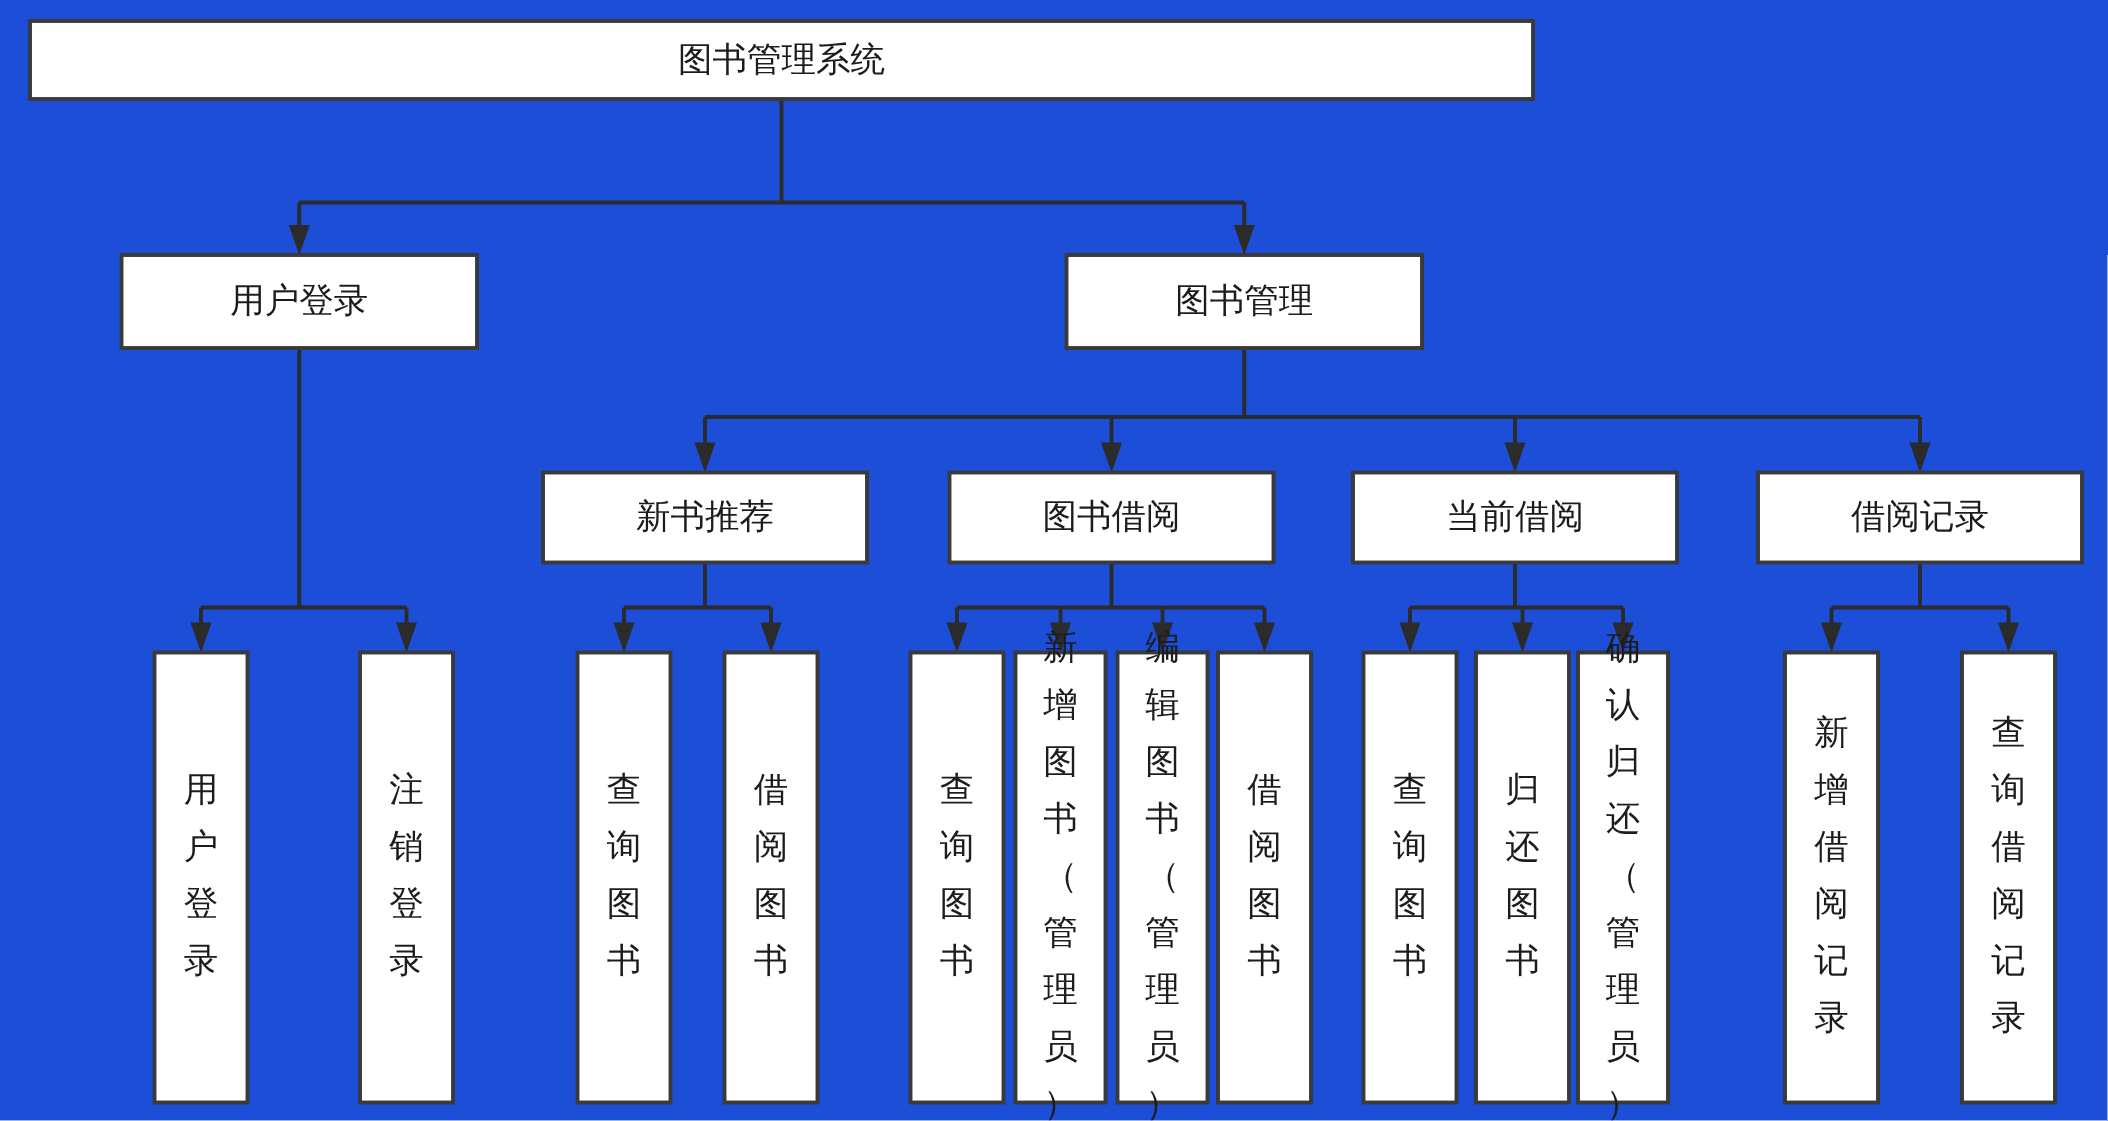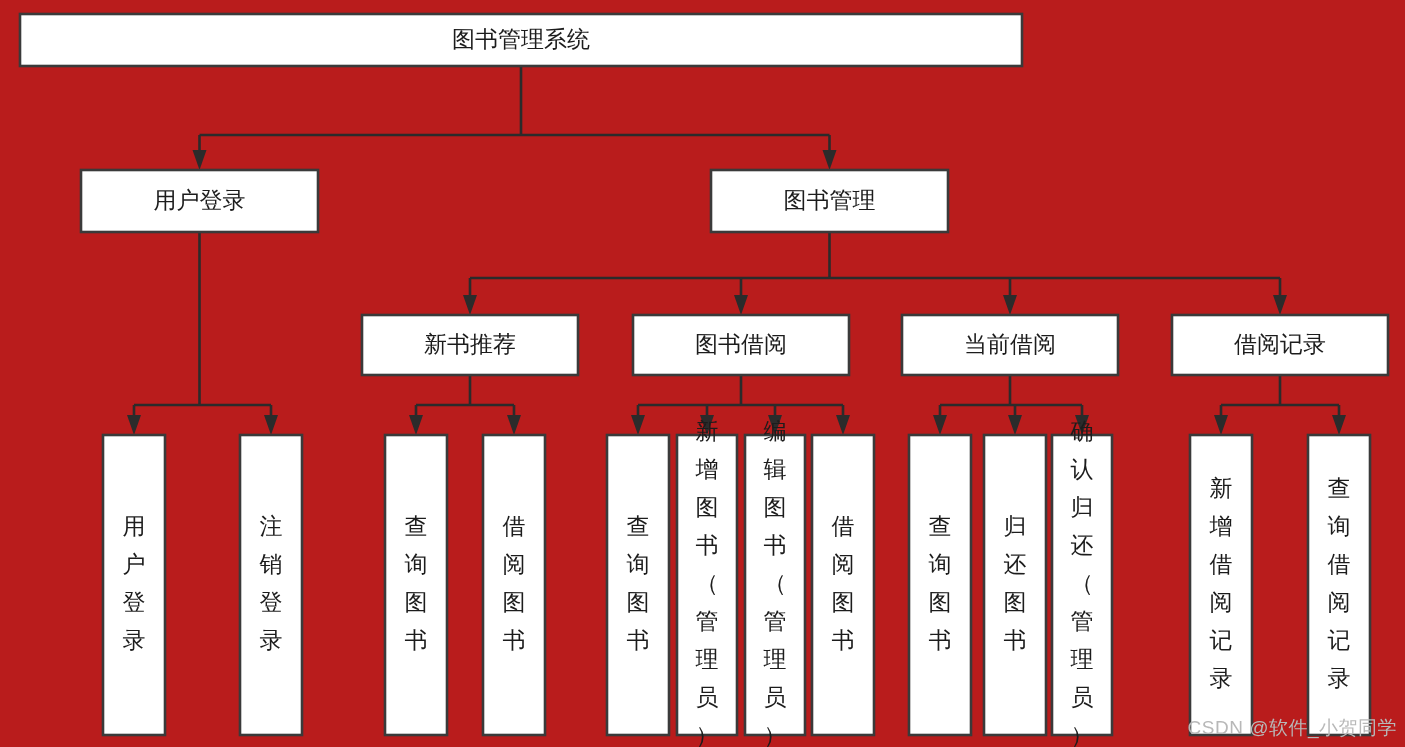--- a/index.html
+++ b/index.html
@@ -8,21 +8,21 @@
     padding: 0;
     background: #ffffff;
   }
   body {
     font-family: "Liberation Sans", "DejaVu Sans", sans-serif;
   }
   #diagram-root {
     position: relative;
     width: 1405px;
     height: 747px;
-    background: #b91c1c;
+    background: #1d4ed8;
     overflow: hidden;
   }
   svg.flow-canvas {
     position: absolute;
     left: 0;
     top: 0;
     width: 1405px;
     height: 747px;
     display: block;
   }
@@ -215,14 +215,13 @@
         <g>
           <rect class="node-box" x="1190" y="435" width="62" height="300"></rect>
           <text class="node-label-vertical" x="1221" y="496"><tspan x="1221" dy="0">新</tspan><tspan x="1221" dy="38">增</tspan><tspan x="1221" dy="38">借</tspan><tspan x="1221" dy="38">阅</tspan><tspan x="1221" dy="38">记</tspan><tspan x="1221" dy="38">录</tspan></text>
         </g>
         <g>
           <rect class="node-box" x="1308" y="435" width="62" height="300"></rect>
           <text class="node-label-vertical" x="1339" y="496"><tspan x="1339" dy="0">查</tspan><tspan x="1339" dy="38">询</tspan><tspan x="1339" dy="38">借</tspan><tspan x="1339" dy="38">阅</tspan><tspan x="1339" dy="38">记</tspan><tspan x="1339" dy="38">录</tspan></text>
         </g>
       </g>
     </svg>
-  <div class="watermark">CSDN @软件_小贺同学</div>
 </div>
 
 </body></html>

